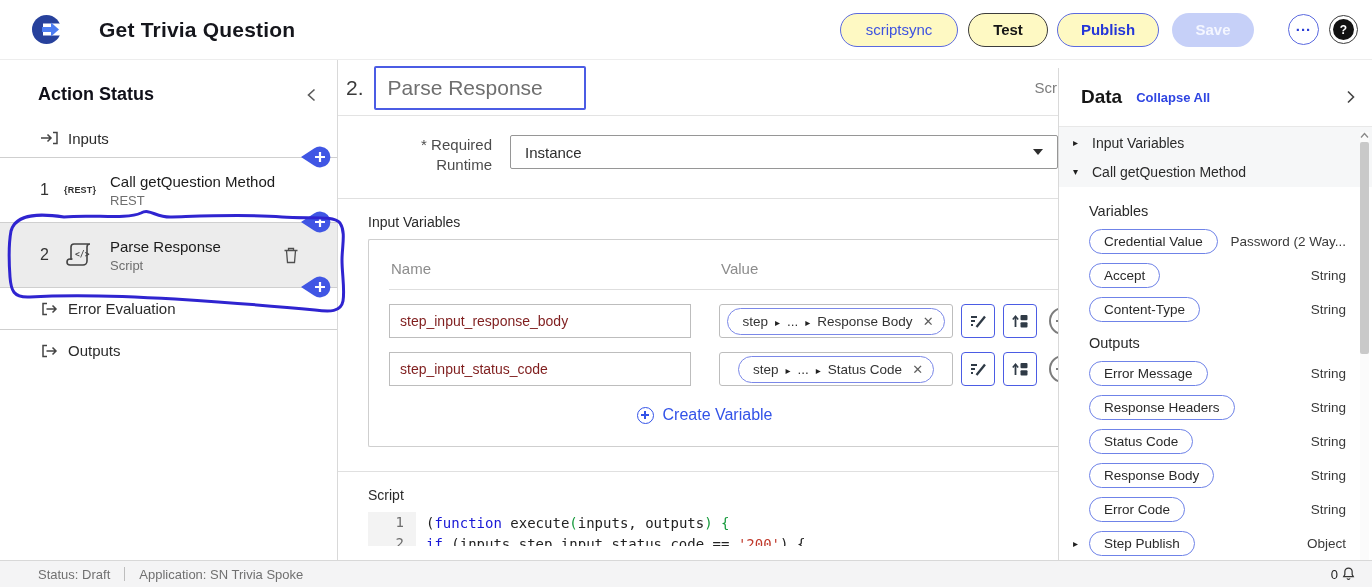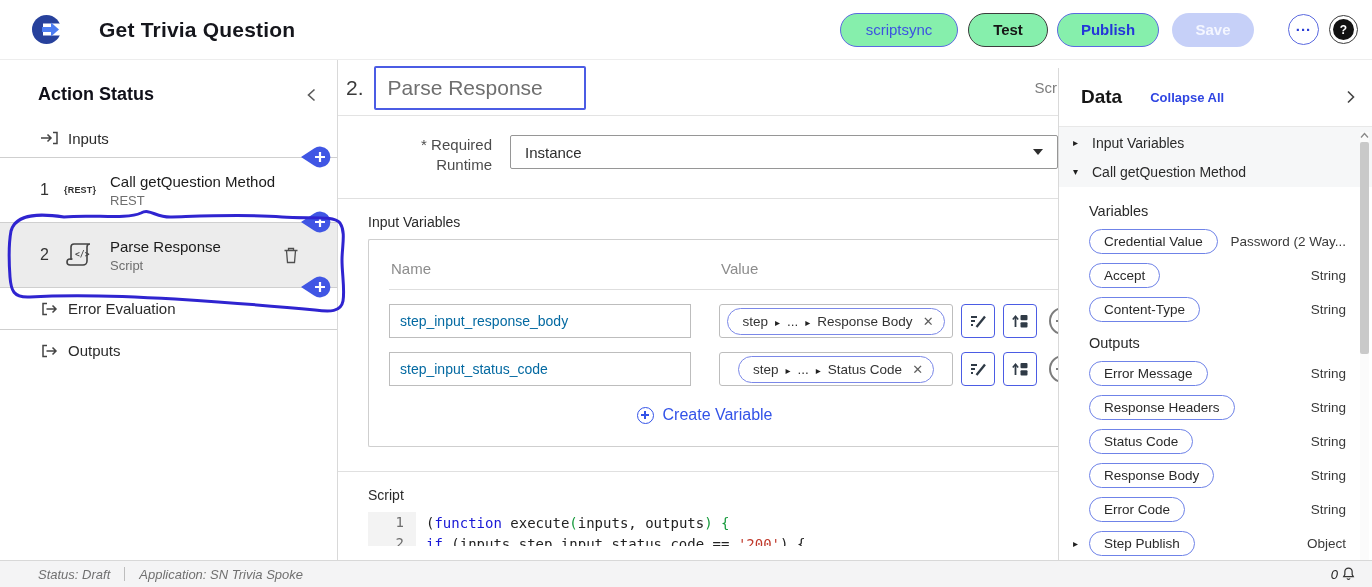--- a/index.html
+++ b/index.html
@@ -6,21 +6,21 @@
   html,body { width:1372px; height:587px; overflow:hidden; background:#fff;
     font-family:"Liberation Sans", sans-serif; }
   .app { position:relative; width:1372px; height:587px; background:#fff; }
 
   
   .top-header { position:absolute; left:0; top:0; width:1372px; height:60px;
     display:flex; align-items:center; padding:0 14px 0 30px; background:#fff;
     border-bottom:1px solid #ededed; z-index:5; }
   .app-title { font-size:21px; font-weight:700; color:#15161c; margin-left:36px; letter-spacing:.2px; }
   .btn { height:34px; border-radius:17px; display:flex; align-items:center; justify-content:center;
-    font-size:15px; background:#86efac; cursor:pointer; }
+    font-size:15px; background:#fef9c3; cursor:pointer; }
   .btn-scriptsync { width:118px; border:1px solid #5b6ae0; color:#3d52e0; margin-left:auto; }
   .btn-test { width:80px; border:1px solid #3c3c3c; color:#161616; font-weight:700; margin-left:10px; }
   .btn-publish { width:102px; border:1px solid #5b6ae0; color:#2436d9; font-weight:700; margin-left:9px; }
   .btn-save { width:82px; border:none; background:#c6d0f8; color:#f4f6ff; font-weight:700; margin-left:13px; }
   .btn-more { width:31px; height:31px; border-radius:50%; border:1px solid #5b6ae0; color:#2d3fd6;
     margin-left:34px; font-weight:700; font-size:15px; letter-spacing:1px; line-height:0;
     display:flex; align-items:center; justify-content:center; padding-bottom:7px; }
   .btn-help { width:29px; height:29px; border-radius:50%; border:1px solid #3c3c3c; margin-left:10px;
     display:flex; align-items:center; justify-content:center; background:#fff; }
   .help-inner { width:21px; height:21px; border-radius:50%; background:#111; color:#fff;
@@ -65,21 +65,21 @@
     border-top:6px solid #2e2e2e; margin-left:auto; }
   .hr { height:1px; background:#e0e0e0; margin-top:24px; }
   .section-label { margin:15px 0 9px 30px; font-size:14px; color:#2a2a2a; }
   .iv-card { margin-left:30px; margin-right:-2px; border:1px solid #cfcfcf; border-right:none;
     border-radius:2px 0 0 2px; padding:14px 0 16px 20px; }
   .iv-head { display:grid; grid-template-columns:302px 1fr; column-gap:28px; font-size:15px;
     color:#8c8c8c; padding:6px 0 12px 2px; }
   .iv-hr { height:1px; background:#dedede; }
   .iv-row { display:grid; grid-template-columns:302px 1fr; column-gap:28px; margin-top:14px; align-items:center; }
   .iv-name-input { height:34px; border:1px solid #bdbdbd; border-radius:0; padding:0 10px;
-    font-size:14px; color:#0369a1; font-family:inherit; width:100%; outline:none; }
+    font-size:14px; color:#7f1d1d; font-family:inherit; width:100%; outline:none; }
   .iv-value { display:flex; align-items:center; gap:8px; }
   .value-box { width:234px; height:34px; border:1px solid #bdbdbd; border-radius:3px; flex:none;
     display:flex; align-items:center; justify-content:center; }
   .pill { height:27px; border:1.5px solid #7b88e8; border-radius:14px; display:flex; align-items:center;
     padding:0 10px 0 14px; gap:7px; font-size:13.5px; color:#333; cursor:pointer; }
   .sep::before { content:"\25B8"; font-size:10px; color:#222; }
   .pill-x { font-size:13px; color:#5f5f5f; margin-left:3px; cursor:pointer; }
   .icon-btn { width:34px; height:34px; border:1px solid #4b5ce4; border-radius:4px; flex:none;
     display:flex; align-items:center; justify-content:center; background:#fff; cursor:pointer; }
   .minus-btn { width:28px; height:28px; border:2px solid #7d7d7d; border-radius:50%; flex:none;
@@ -100,21 +100,21 @@
   .code-text { padding-left:10px; white-space:pre; }
   .tk-k { color:#1717d6; } .tk-g { color:#159a3b; } .tk-s { color:#c0392b; } .tk-p { color:#222; }
   .fail-row { position:absolute; bottom:0; left:0; width:100%; height:32px; background:#fff;
     overflow:hidden; display:flex; align-items:flex-start; padding-left:40px; gap:18px; }
 
   
   .datapanel { position:absolute; left:1058px; top:68px; width:314px; height:500px; background:#fff;
     border-left:1px solid #d9d9d9; }
   .dp-header { height:58px; display:flex; align-items:center; padding:0 16px 0 22px; }
   .dp-title { font-size:19px; font-weight:700; color:#161616; }
-  .dp-collapse { margin-left:28px; font-size:13px; font-weight:700; color:#2f45e2; cursor:pointer; }
+  .dp-collapse { margin-left:14px; font-size:13px; font-weight:700; color:#2f45e2; cursor:pointer; }
   .dp-chevron { margin-left:auto; display:flex; cursor:pointer; }
   .dp-band { background:#f6f7f8; border-top:1px solid #e8e8e8; padding:1px 0; }
   .tree-row { height:29px; display:flex; align-items:center; padding-left:14px; gap:9px;
     font-size:14px; color:#2a2a2a; cursor:pointer; }
   .tree-caret { font-size:10px; color:#1f1f1f; width:10px; }
   .dp-group-label { margin:16px 0 0 30px; font-size:14.5px; color:#2a2a2a; }
   .dp-group-label.second { margin-top:12px; }
   .pill-row { display:flex; align-items:center; height:28px; margin-top:6px; padding:0 26px 0 30px; }
   .pill-row.first { margin-top:8px; }
   .dpill { border:1.5px solid #6f83e8; border-radius:14px; padding:4px 14px; font-size:13.5px;
@@ -123,21 +123,21 @@
     overflow:hidden; max-width:120px; }
   .row-caret { width:16px; margin-left:-16px; font-size:10px; color:#1f1f1f; cursor:pointer; }
   .dp-scroll { position:absolute; top:64px; right:3px; bottom:6px; width:9px; background:#fbfbfb; }
   .dp-scroll-arrow { position:absolute; top:0; left:0; width:9px; display:flex; justify-content:center; }
   .dp-thumb { position:absolute; top:10px; left:0; width:9px; height:212px; background:#c9c9c9;
     border-radius:2px; cursor:grab; }
 
   
   .footer { position:absolute; left:0; top:560px; width:1372px; height:27px; background:#f4f4f5;
     border-top:1px solid #d8d8d8; display:flex; align-items:center; padding:0 16px 0 38px; gap:14px;
-    font-size:13px; color:#707070; z-index:6;font-style:italic; }
+    font-size:13px; color:#707070; z-index:6; }
   .f-sep { width:1px; height:14px; background:#bdbdbd; }
   .f-right { margin-left:auto; display:flex; align-items:center; gap:3px; color:#222; }
   .f-count { font-size:13px; color:#222; }
 
   
   .annotation { position:absolute; left:0; top:0; width:1372px; height:587px; pointer-events:none; z-index:40; }
 </style>
 </head>
 <body>
 

